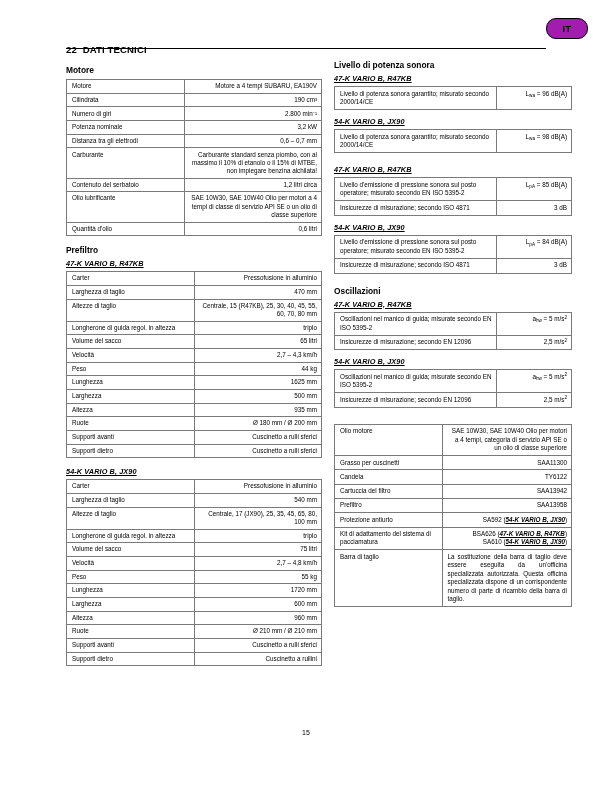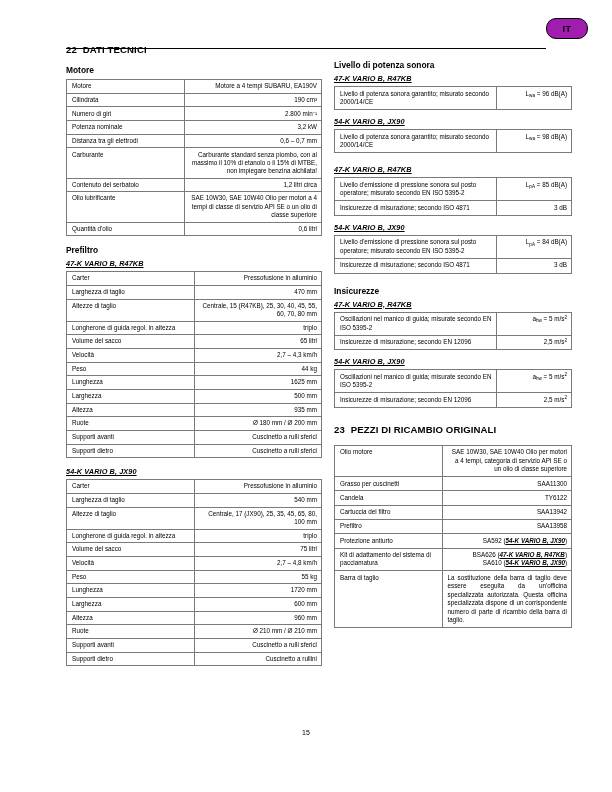--- a/index.html
+++ b/index.html
@@ -421,21 +421,21 @@
         </tr>
         <tr>
           <td class="k">Insicurezze di misurazione; secondo ISO 4871</td>
           <td class="v">3 dB</td>
         </tr>
       </tbody>
     </table>
 
     <div class="spacer-sm"></div>
 
-    <h2 class="group-title">Insicurezze</h2>
+    <h2 class="group-title">Oscillazioni</h2>
 
     <h3 class="model-title">47-K VARIO B, R47KB</h3>
     <table class="nb">
       <tbody>
         <tr>
           <td class="k">Oscillazioni nel manico di guida; misurate secondo EN ISO 5395-2</td>
           <td class="v">
             <span>a</span><sub>hw</sub>
             <span>= 5 m/s</span><sup>2</sup>
           </td>
@@ -463,24 +463,20 @@
           <td class="k">Insicurezze di misurazione; secondo EN 12096</td>
           <td class="v">
             <span>2,5 m/s</span><sup>2</sup>
           </td>
         </tr>
       </tbody>
     </table>
 
     <div class="spacer-md"></div>
 
-    <h1 class="section-title">
-      <span class="num">23</span>
-      <span>PEZZI DI RICAMBIO ORIGINALI</span>
-    </h1>
 
     <table class="parts">
       <tbody>
         <tr>
             <td class="k">Olio motore</td>
             <td class="v">SAE 10W30, SAE 10W40 Olio per motori a 4 tempi, categoria di servizio API SE o un olio di classe superiore</td>
           </tr>
           <tr>
             <td class="k">Grasso per cuscinetti</td>
             <td class="v">SAA11300</td>

